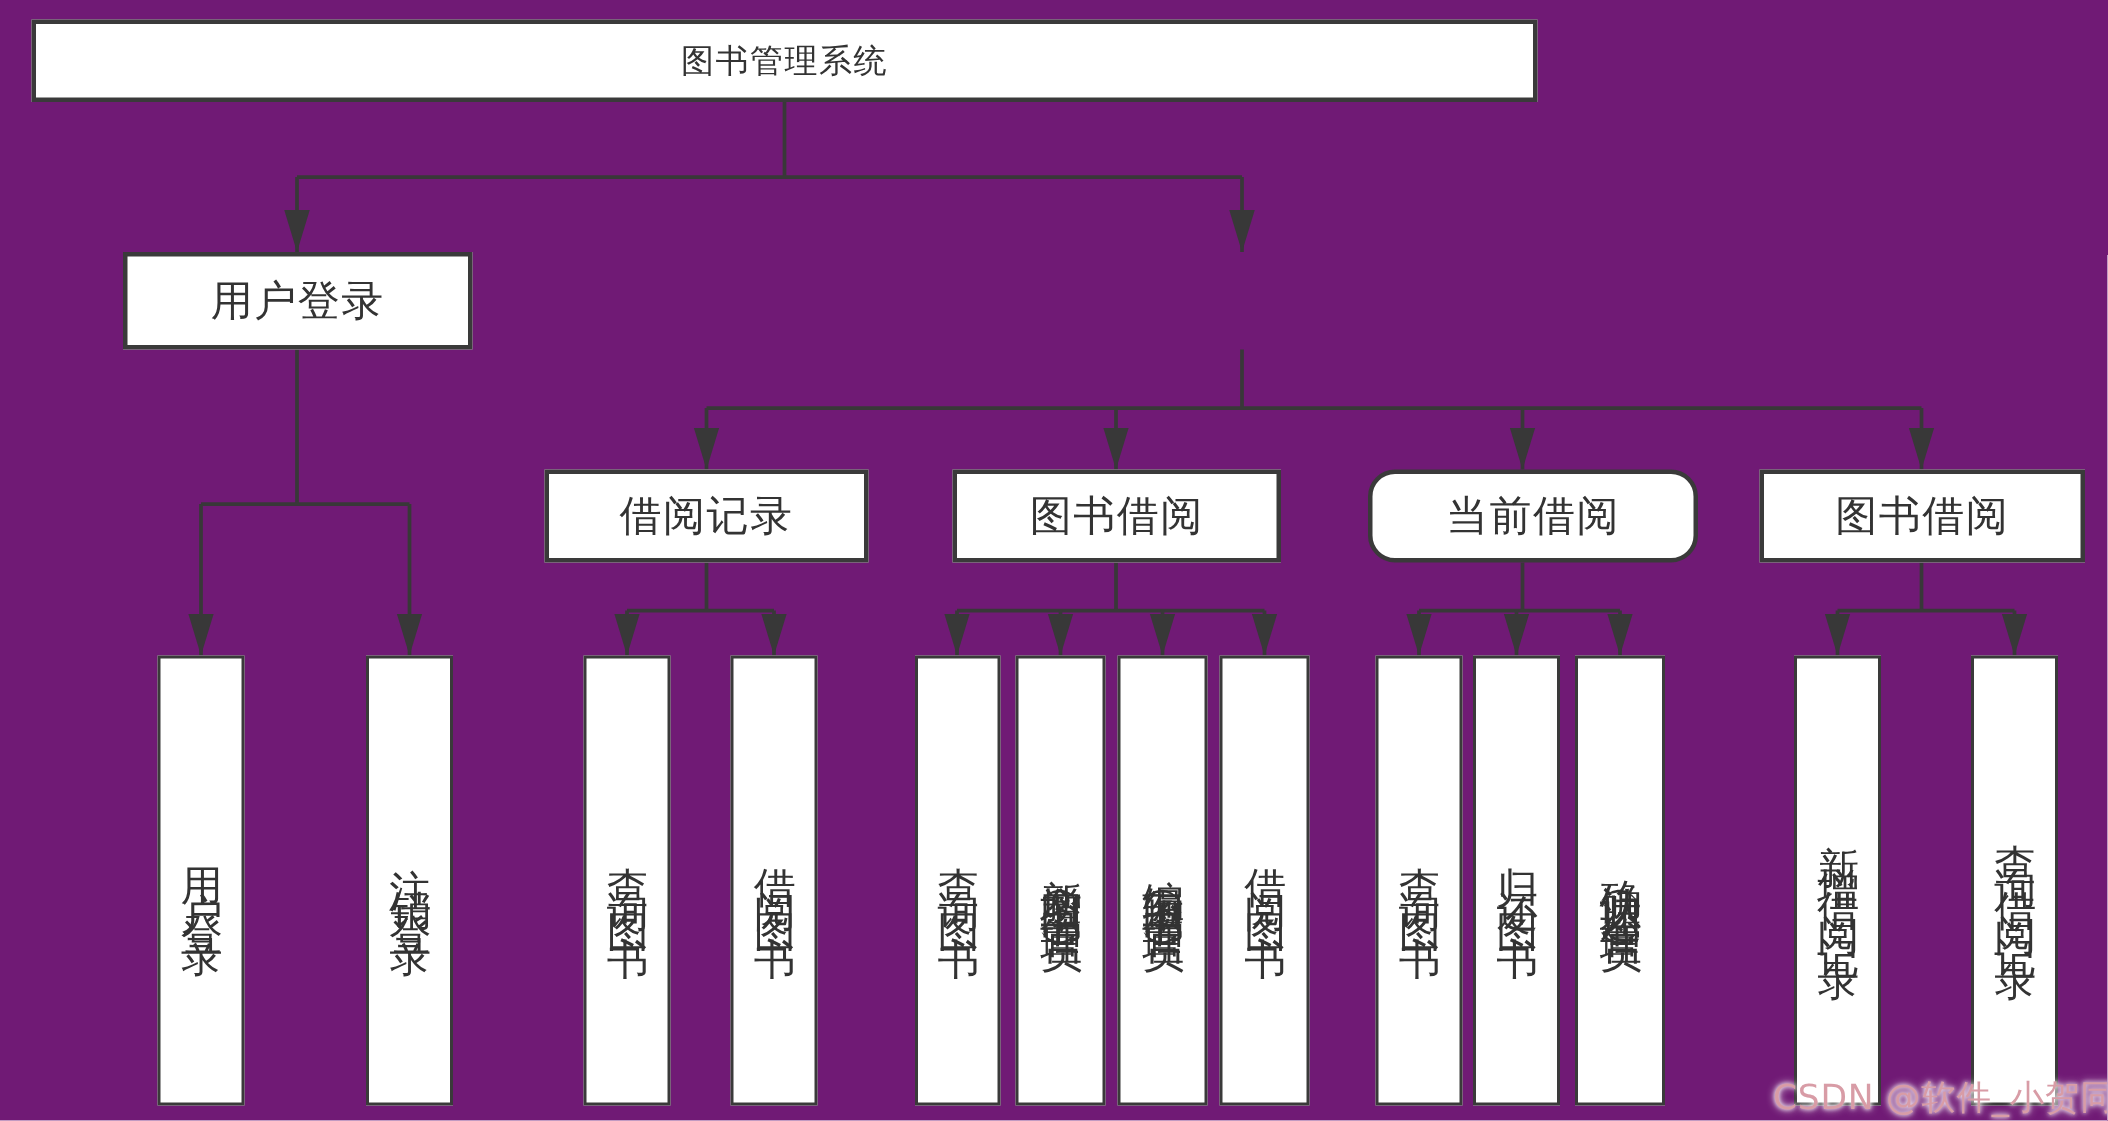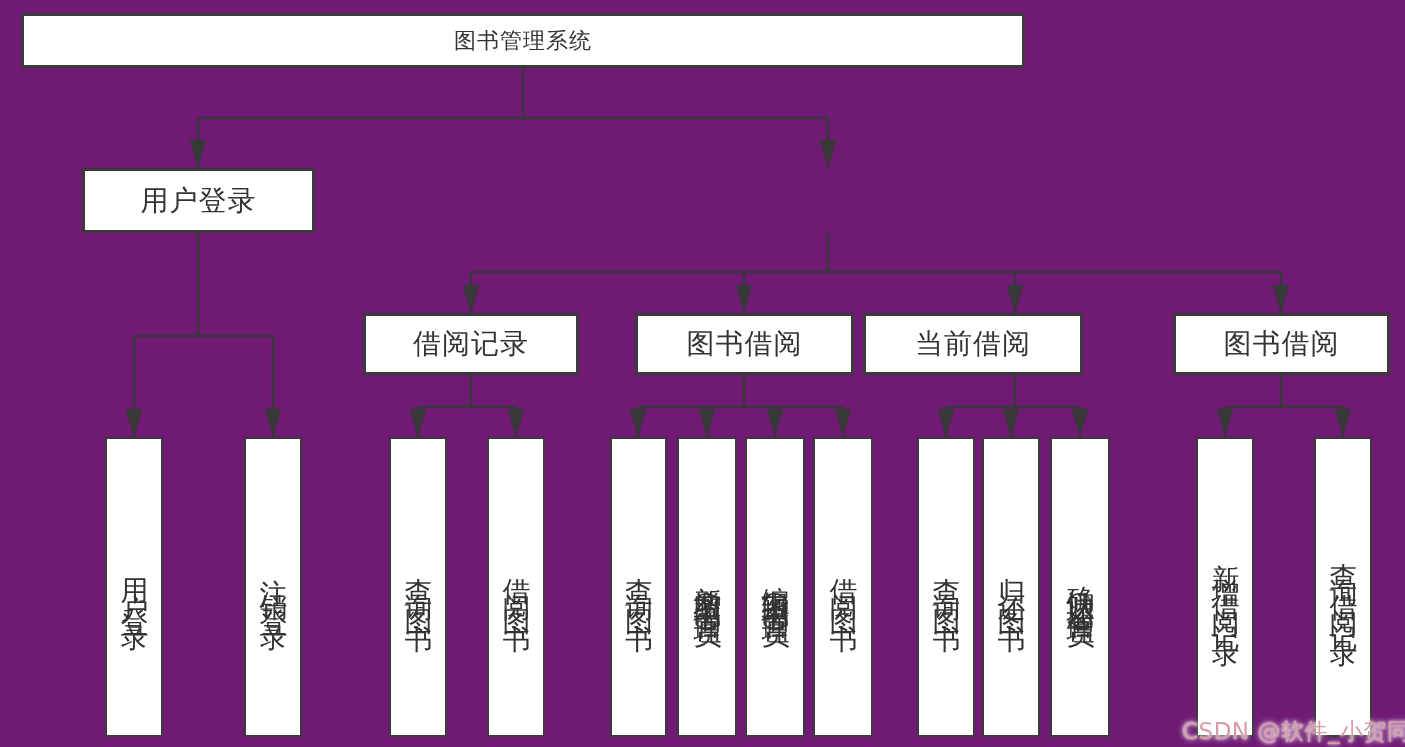--- a/index.html
+++ b/index.html
@@ -109,21 +109,21 @@
     <line class="arrow-line" x1="1225" y1="407" x2="1225" y2="437" marker-end="url(#ah)"></line>
     <line class="arrow-line" x1="1343" y1="407" x2="1343" y2="437" marker-end="url(#ah)"></line>
   </svg>
 
   <div class="node root" style="left:21px; top:13px; width:1004px; height:55px;">图书管理系统</div>
 
   <div class="node" style="left:82px; top:168px; width:233px; height:65px;">用户登录</div>
 
   <div class="node" style="left:363px; top:313px; width:216px; height:62px;">借阅记录</div>
   <div class="node" style="left:635px; top:313px; width:219px; height:62px;">图书借阅</div>
-  <div class="node" style="left:863px; top:313px; width:220px; height:62px;">当前借阅</div>
+  <div class="node" style="left:912px; top:313px; width:220px; height:62px;border-radius:18px;">当前借阅</div>
   <div class="node" style="left:1173px; top:313px; width:217px; height:62px;">图书借阅</div>
 
   <div class="node leaf" style="left:105px; top:437px; width:58px; height:300px;">用户登录</div>
   <div class="node leaf" style="left:244px; top:437px; width:58px; height:300px;">注销登录</div>
 
   <div class="node leaf" style="left:389px; top:437px; width:58px; height:300px;">查询图书</div>
   <div class="node leaf" style="left:487px; top:437px; width:58px; height:300px;">借阅图书</div>
 
   <div class="node leaf" style="left:610px; top:437px; width:57px; height:300px;">查询图书</div>
   <div class="node leaf long" style="left:677px; top:437px; width:60px; height:300px;">新增图书（管理员）</div>

